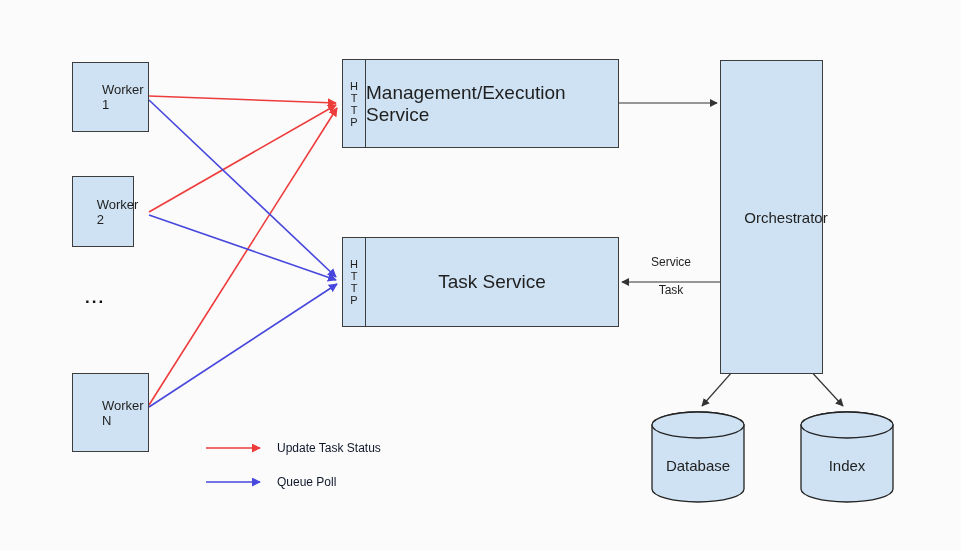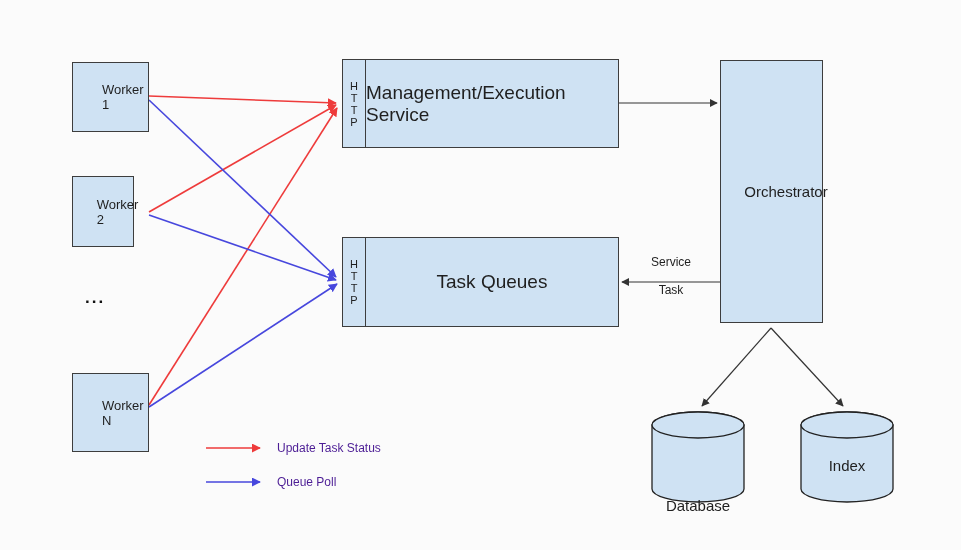--- a/index.html
+++ b/index.html
@@ -61,21 +61,21 @@
     top: 288px;
     font-size: 17px;
     font-weight: bold;
     letter-spacing: 2px;
     color: #111;
   }
   .legend-label {
     position: absolute;
     font-size: 12px;
     line-height: 14px;
-    color: #4c1d95;
+    color: #0f172a;
   }
 </style>
 </head>
 <body>
 
 <div class="stage">
 
   <svg class="layer" width="961" height="550" viewBox="0 0 961 550">
     <defs>
       <marker id="arr-red" viewBox="0 0 10 10" refX="9" refY="5" markerWidth="9" markerHeight="9" orient="auto" markerUnits="userSpaceOnUse">
@@ -145,29 +145,29 @@
     <div class="service-label">Management/Execution Service</div>
   </div>
 
   <div class="node service" style="left:342px; top:237px; width:277px; height:90px; justify-content:flex-start;">
     <div class="http-strip">
       <span>H
 T
 T
 P</span>
     </div>
-    <div class="service-label">Task Queues</div>
+    <div class="service-label">Task Service</div>
   </div>
 
-  <div class="node big-label" style="left:720px; top:60px; width:103px; height:263px;">
+  <div class="node big-label" style="left:720px; top:60px; width:103px; height:314px;">
     <span>Orchestrator</span>
   </div>
 
   <div class="floating-label" style="left:634px; top:255px; width:74px;">Service</div>
   <div class="floating-label" style="left:634px; top:283px; width:74px;">Task</div>
 
-  <div class="cyl-label" style="left:652px; top:457px; width:92px;margin-top:40px;">Database</div>
+  <div class="cyl-label" style="left:652px; top:457px; width:92px;">Database</div>
   <div class="cyl-label" style="left:801px; top:457px; width:92px;">Index</div>
 
   <div class="legend-label" style="left:277px; top:441px;">Update Task Status</div>
   <div class="legend-label" style="left:277px; top:475px;">Queue Poll</div>
 
 </div>
 
 </body></html>

